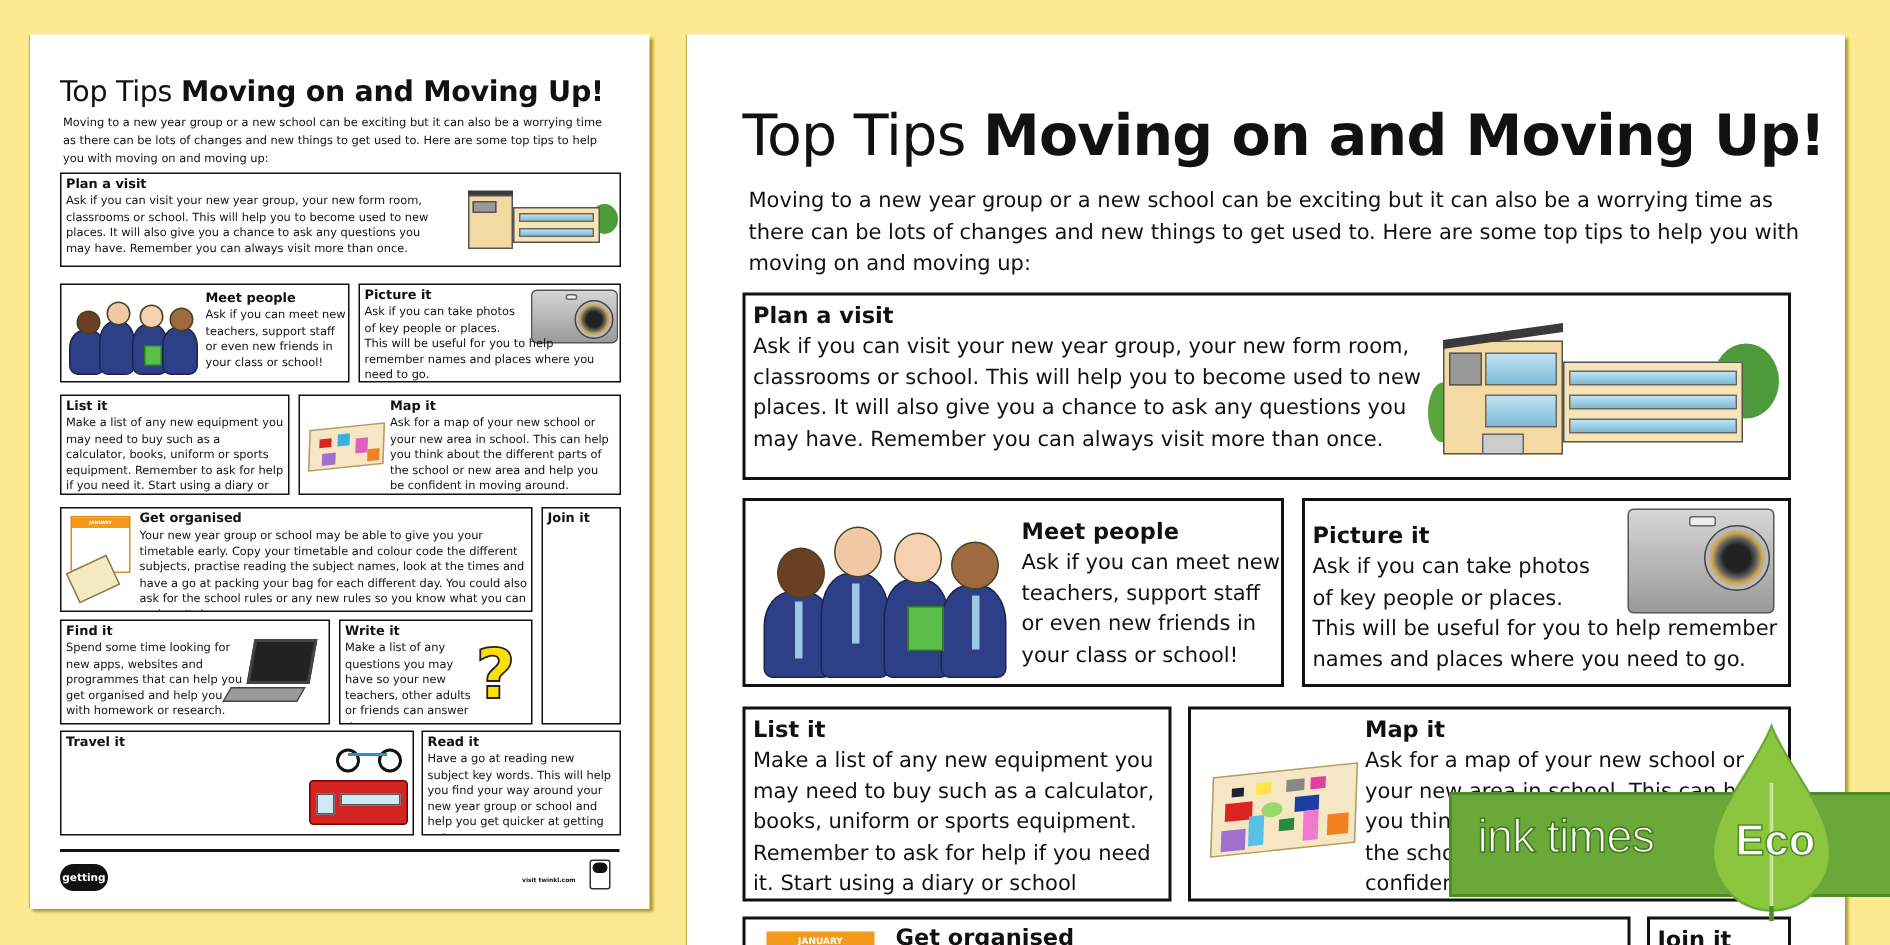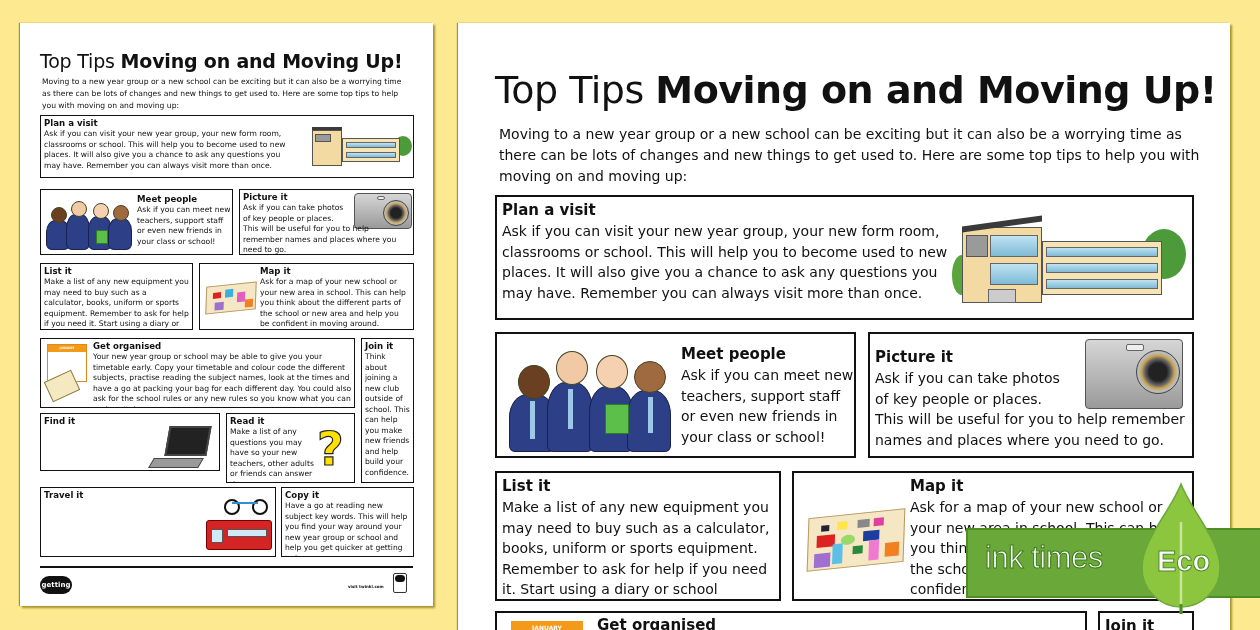--- a/index.html
+++ b/index.html
@@ -155,58 +155,58 @@
     </div>
     <div class="ill planner" style="left:6px;top:36px;width:30px;height:22px;"></div>
     <div class="txt" style="position:absolute;left:52px;top:2px;width:262px;">
       <h4>Get organised</h4>
       <div>Your new year group or school may be able to give you your timetable early. Copy your timetable and colour code the different subjects, practise reading the subject names, look at the times and have a go at packing your bag for each different day. You could also ask for the school rules or any new rules so you know what you can and can't do.</div>
     </div>
   </div>
 
   <div class="box" style="left:341px;top:315px;width:53px;height:145px;">
     <h4>Join it</h4>
-    <div>Think about joining a new club outside of school. This can help you make new friends and help build your confidence.</div>
-  </div>
-
-  <div class="box" style="left:20px;top:390px;width:180px;height:58px;">
+  </div>
+
+  <div class="box" style="left:20px;top:390px;width:180px;height:70px;">
     <div class="ill" style="left:108px;top:12px;width:68px;height:48px;">
       <div class="laptop-screen" style="left:18px;top:0;width:42px;height:30px;"></div>
       <div class="laptop-base" style="left:2px;top:32px;width:50px;height:10px;"></div>
     </div>
     <div class="txt" style="width:120px;">
       <h4>Find it</h4>
+      <div>Spend some time looking for new apps, websites and programmes that can help you get organised and help you with homework or research.</div>
     </div>
   </div>
 
   <div class="box" style="left:206px;top:390px;width:129px;height:70px;">
     <div class="qmark" style="left:90px;top:10px;font-size:46px;line-height:50px;">?</div>
     <div class="txt" style="width:92px;">
-      <h4>Read it</h4>
+      <h4>Write it</h4>
       <div>Make a list of any questions you may have so your new teachers, other adults or friends can answer them.</div>
     </div>
   </div>
 
   <div class="box" style="left:20px;top:464px;width:236px;height:70px;">
     <div class="ill" style="left:183px;top:5px;width:48px;height:22px;">
       <div class="wheel" style="left:0;top:6px;width:16px;height:16px;"></div>
       <div class="wheel" style="left:28px;top:6px;width:16px;height:16px;"></div>
       <div class="bike-frame" style="left:8px;top:9px;width:26px;"></div>
     </div>
     <div class="ill bus" style="left:165px;top:32px;width:66px;height:30px;">
       <div class="bw" style="left:4px;top:8px;width:12px;height:14px;"></div>
       <div class="bw" style="left:20px;top:8px;width:40px;height:8px;"></div>
     </div>
     <div class="txt" style="width:178px;">
       <h4>Travel it</h4>
     </div>
   </div>
 
   <div class="box" style="left:261px;top:464px;width:133px;height:70px;">
-    <h4>Copy it</h4>
+    <h4>Read it</h4>
     <div>Have a go at reading new subject key words. This will help you find your way around your new year group or school and help you get quicker at getting to lessons.</div>
   </div>
 
   <div class="foot-line" style="top:543px;"></div>
   <div class="twinkl-logo" style="left:20px;top:553px;">getting</div>
   <div class="visit" style="left:328px;top:561px;">visit twinkl.com</div>
   <div class="badge" style="left:373px;top:550px;"></div>
 </div>
 
 <div class="page" id="main">

